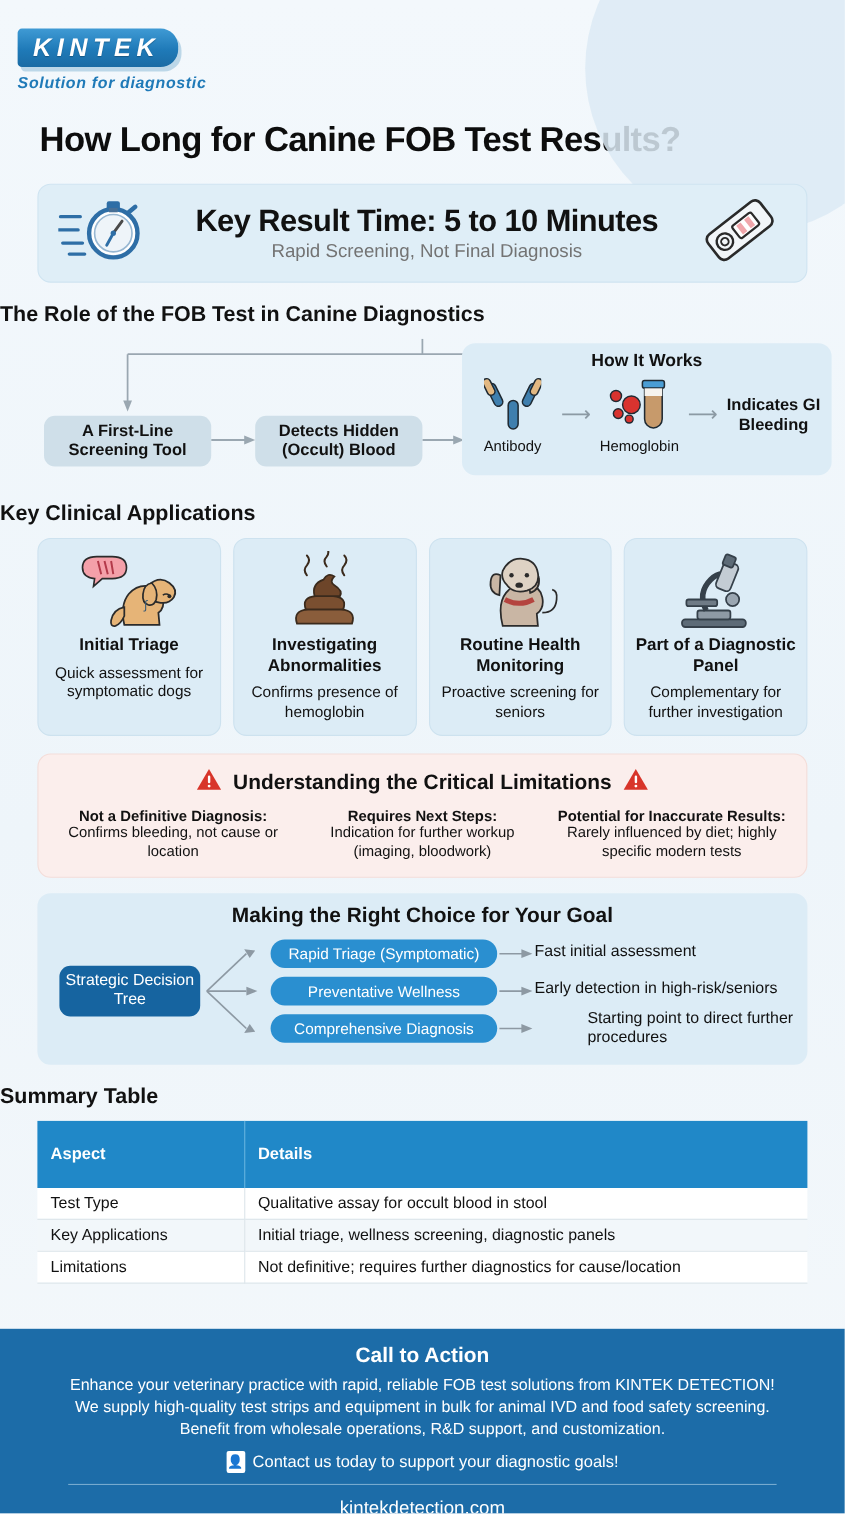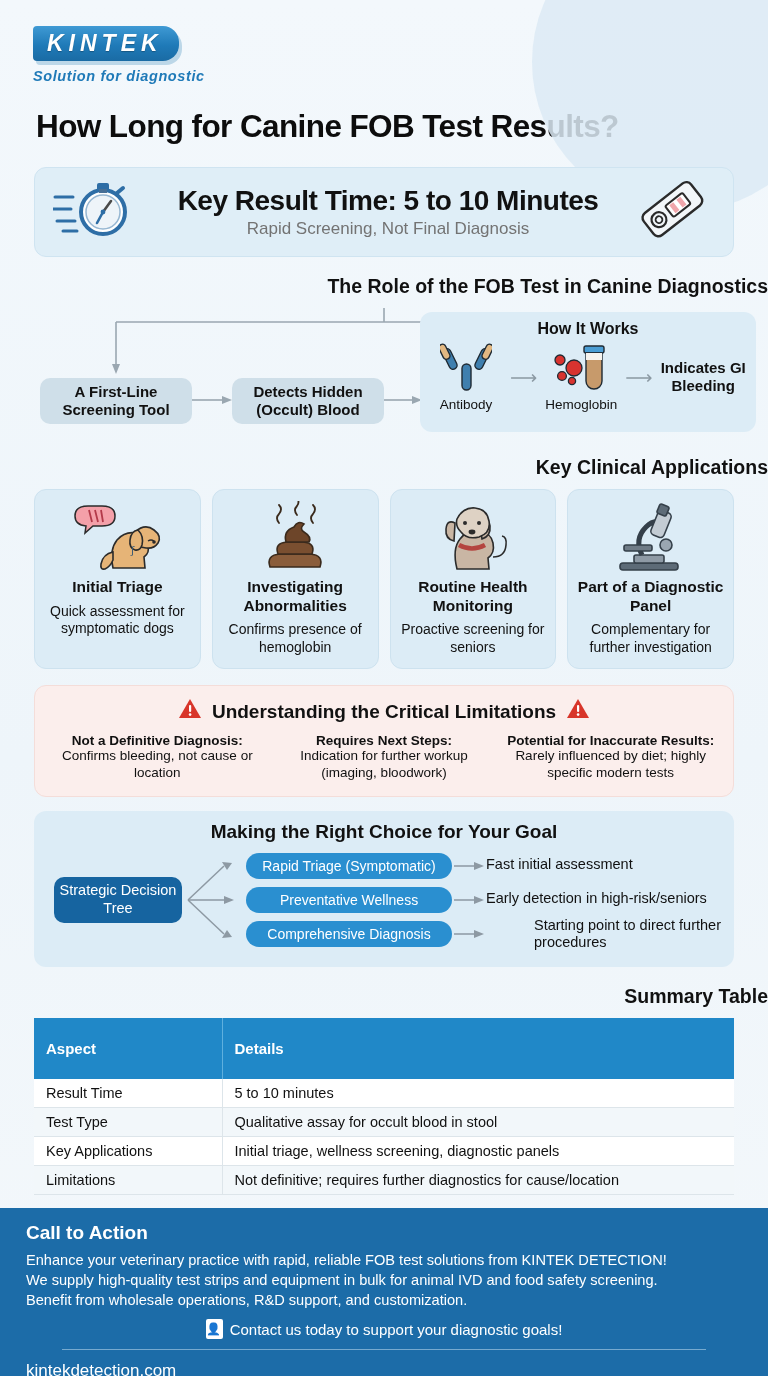--- a/index.html
+++ b/index.html
@@ -12,21 +12,21 @@
     overflow:hidden;
   }
   .page { position:relative; width:768px; height:1376px; background:linear-gradient(180deg,#f3f8fc 0%,#eef5fa 55%,#f4f8fb 100%); overflow:hidden; }
   .corner-circle {
     position:absolute; top:-88px; right:-64px;
     width:300px; height:300px; border-radius:50%;
     background:#dceaf4; opacity:.85;
   }
 
   
-  .header { position:relative; padding:26px 0 0 33px; }
+  .header { position:relative; padding:26px 0 0 16px; }
   .logo-wrap { position:relative; width:190px; }
   .logo-badge {
     position:relative; display:inline-block;
     background:linear-gradient(180deg,#3f9ad4 0%,#1f7ab8 55%,#1a6ba4 100%);
     color:#fff; font-weight:bold; font-style:italic;
     font-size:23px; letter-spacing:5px;
     padding:4px 16px 4px 14px;
     border-radius:4px 16px 16px 4px;
     box-shadow:3px 4px 0 0 #bcd7e8;
     text-shadow:0 1px 1px rgba(0,0,0,.25);
@@ -46,21 +46,21 @@
     margin:22px 34px 0 34px;
     background:#dfeef7; border:1px solid #cfe4f1; border-radius:12px;
     height:90px; display:flex; align-items:center; padding:16px 18px;
     position:relative;
   }
   .key-banner .txt { flex:1; text-align:center; }
   .key-banner .main { font-size:28px; font-weight:bold; letter-spacing:-.5px; }
   .key-banner .sub  { font-size:17px; margin-top:2px; color:#737373; }
 
   
-  .sec-title { text-align:right; font-size:19.5px; font-weight:bold; margin:18px 0 10px; }
+  .sec-title { text-align:left; font-size:19.5px; font-weight:bold; margin:18px 0 10px; }
 
   
   .role-wrap { position:relative; margin:0 20px; height:130px; }
   .connector { position:absolute; left:0; top:0; }
   .node-box {
     position:absolute; background:#cfdfe9; border-radius:10px;
     display:flex; align-items:center; justify-content:center;
     text-align:center; font-weight:bold; font-size:15px; line-height:1.22;
     padding:6px 8px;
   }
@@ -130,21 +130,21 @@
   }
   thead th:first-child { width:188px; border-right:1px solid #5fb0de; }
   tbody td { padding:6px 12px; border-bottom:1px solid #dde5ea; }
   tbody td:first-child { border-right:1px solid #dde5ea; }
   tbody tr:nth-child(odd)  { background:#ffffff; }
   tbody tr:nth-child(even) { background:#f2f7fa; }
 
   
   .footer {
     position:absolute; left:0; right:0; bottom:0; height:168px;
-    background:#1c6ca8; color:#fff; padding:14px 26px 0;
+    background:#1c6ca8; color:#fff; text-align:center; padding:14px 26px 0;
   }
   .footer h3 { font-size:19px; font-weight:bold; margin-bottom:6px; }
   .footer p { font-size:14.6px; line-height:1.38; }
   .footer .contact { margin-top:9px; font-size:15px; display:flex; align-items:center; justify-content:center; gap:7px; }
   .hr { height:1px; background:#8dbad8; margin:10px 36px 0; opacity:.8; }
   .footer .url { margin-top:11px; font-size:17px; }
   .contact-icon {
     display:inline-flex; align-items:center; justify-content:center;
     width:17px; height:20px; background:#fff; border-radius:2px; color:#1c6ca8;
     font-size:12px; line-height:1;
@@ -416,24 +416,20 @@
   <div class="tbl-wrap">
     <table>
       <thead>
         <tr>
           <th>Aspect</th>
           <th>Details</th>
         </tr>
       </thead>
       <tbody>
         <tr>
-          <td>Result Time</td>
-          <td>5 to 10 minutes</td>
-        </tr>
-        <tr>
           <td>Test Type</td>
           <td>Qualitative assay for occult blood in stool</td>
         </tr>
         <tr>
           <td>Key Applications</td>
           <td>Initial triage, wellness screening, diagnostic panels</td>
         </tr>
         <tr>
           <td>Limitations</td>
           <td>Not definitive; requires further diagnostics for cause/location</td>

